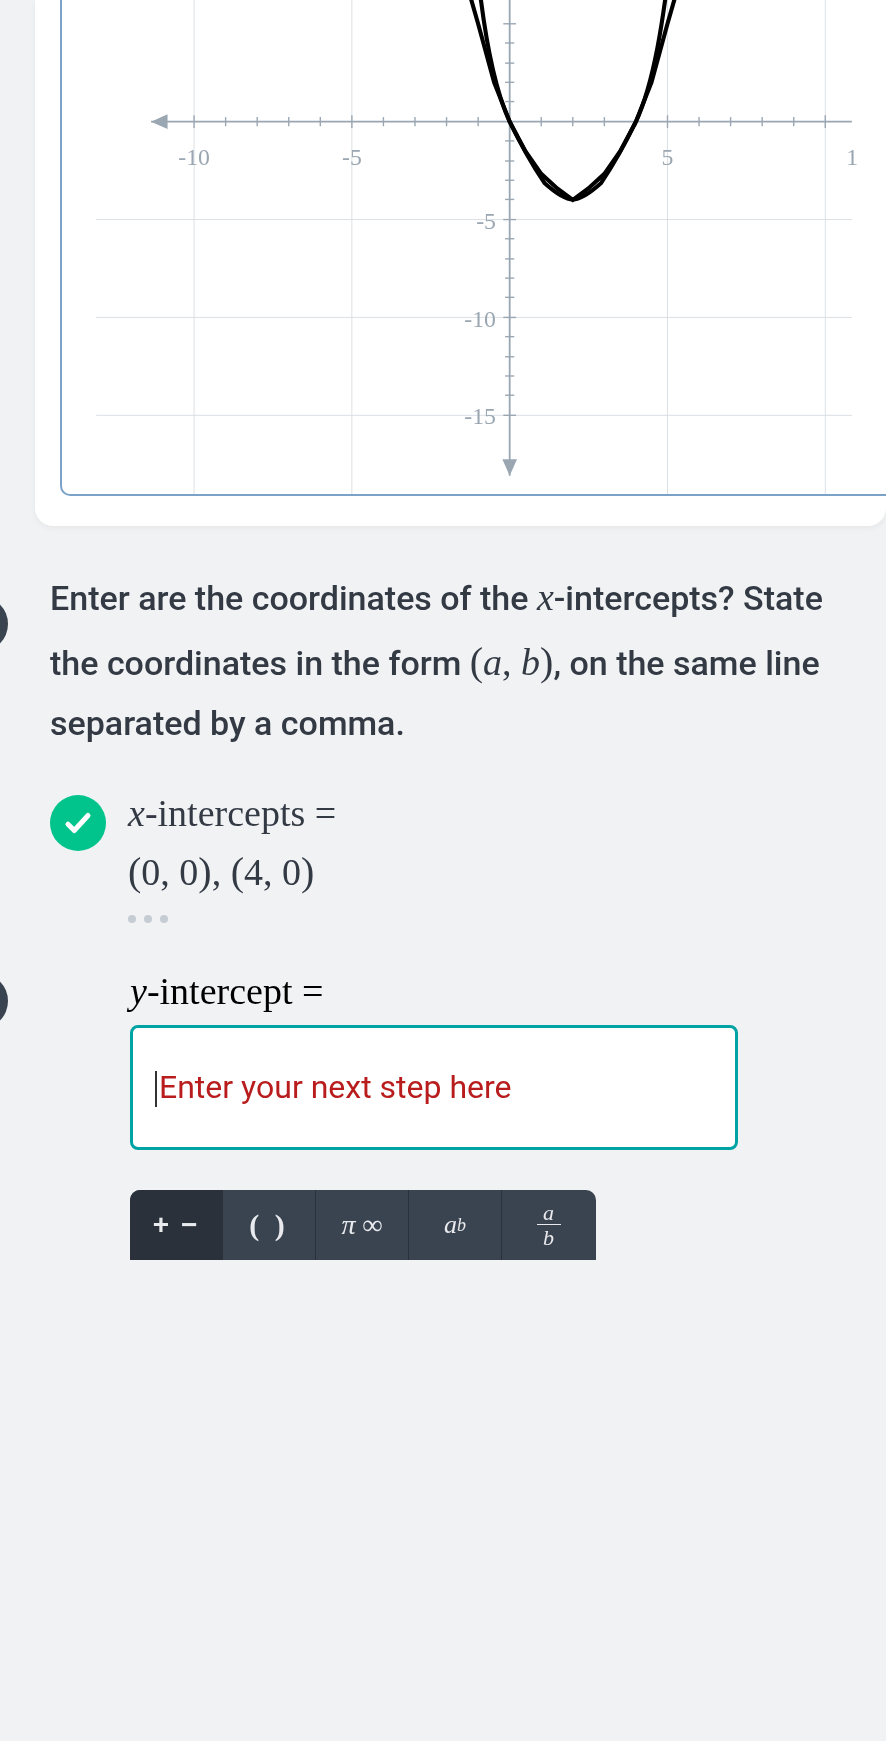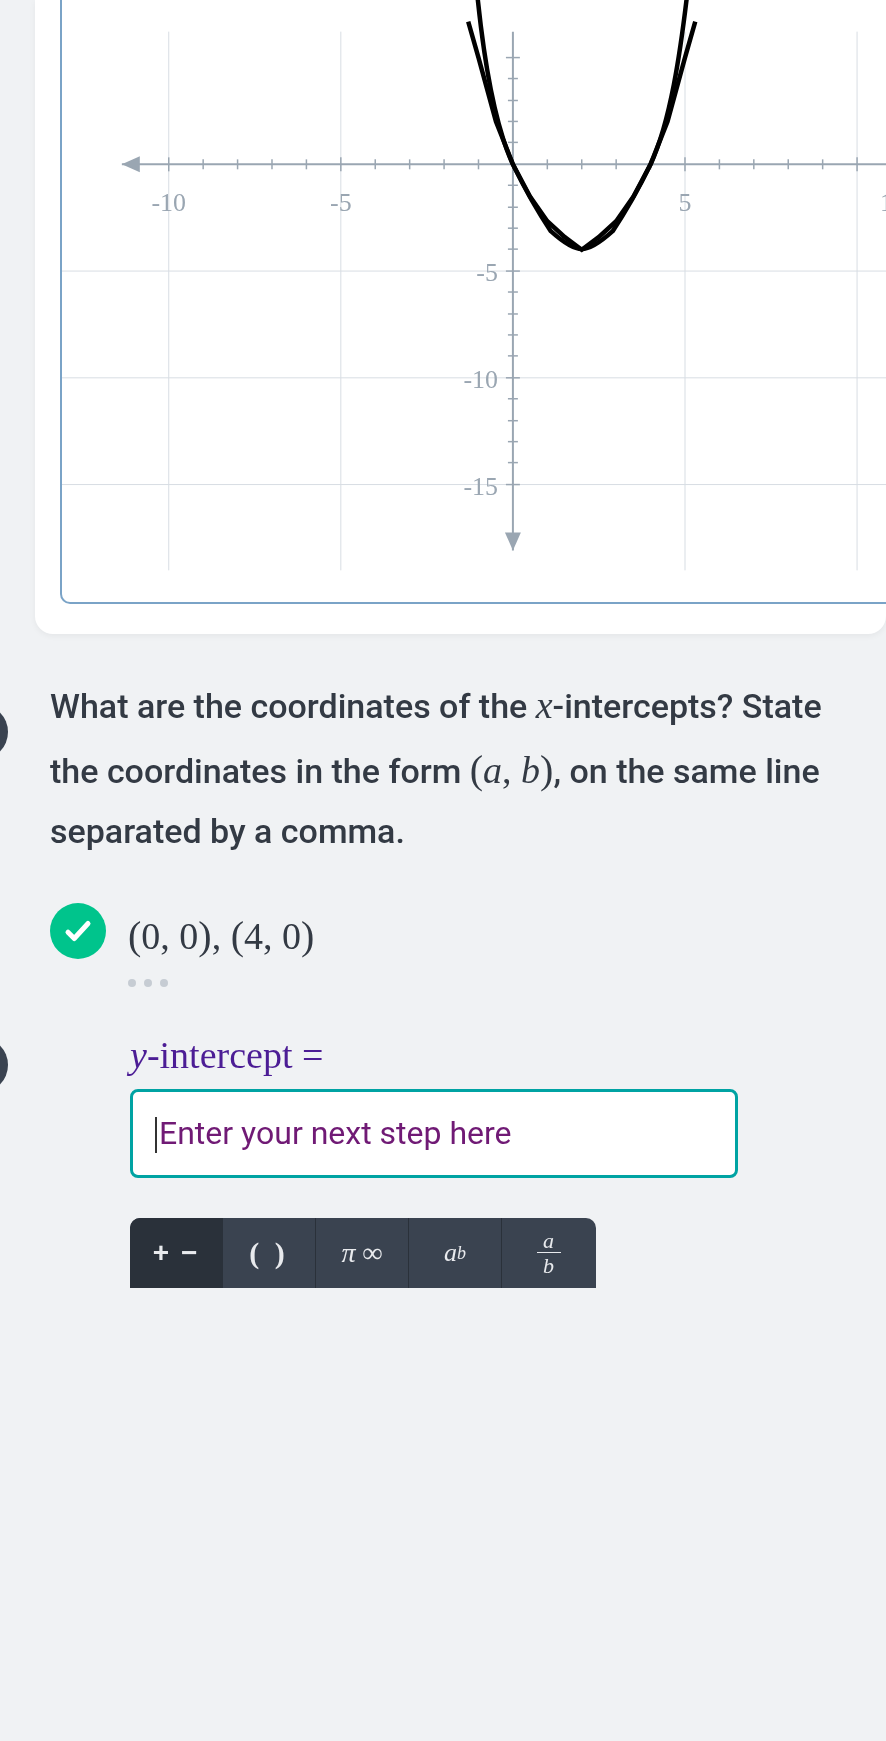--- a/index.html
+++ b/index.html
@@ -21,21 +21,21 @@
     overflow: hidden;
   }
   .graph-border {
     border: 2px solid #7aa3c7;
     border-top: none;
     border-right: none;
     border-radius: 0 0 0 10px;
     margin-left: 25px;
     background: #fff;
     position: relative;
-    height: 604px;
+    height: 496px;
     overflow: hidden;
   }
   .graph-svg { width: 100%; height: 100%; display: block; }
   .tick-label { fill: #9aa6b2; font-size: 26px; font-family: serif; }
   .grid-line { stroke: #d8dde3; stroke-width: 1; }
   .axis-line { stroke: #9aa6b2; stroke-width: 2; }
   .curve { stroke: #000; stroke-width: 4.5; fill: none; }
   .arrow { fill: #9aa6b2; }
   .tick { stroke: #9aa6b2; stroke-width: 1.5; }
 
@@ -86,28 +86,28 @@
     flex-shrink: 0;
     margin-top: 4px;
   }
   .check-badge svg { width: 30px; height: 30px; }
   .answer-text .line1 { font-family:'Times New Roman',serif; font-size:38px; color:#333a44; }
   .answer-text .line2 { font-family:'Times New Roman',serif; font-size:42px; color:#333a44; margin-top:12px; }
   .dots { display:flex; gap:8px; margin-top:20px; }
   .dots span { width:8px; height:8px; border-radius:50%; background:#c6ccd3; }
 
   .input-section { padding: 0 50px 0 130px; }
-  .y-label { font-family:'Times New Roman',serif; font-size:38px; color:#4c1d95; margin-bottom:12px; }
+  .y-label { font-family:'Times New Roman',serif; font-size:38px; color:#000000; margin-bottom:12px; }
   .answer-input {
     width: 608px;
     border: 3px solid #00a3a3;
     border-radius: 8px;
-    padding: 22px 22px;
+    padding: 40px 22px;
     font-size: 32px;
-    color: #701a75;
+    color: #b91c1c;
     background: #fff;
     position: relative;
   }
   .cursor {
     display:inline-block; width:2px; height:36px; background:#333; vertical-align:middle; margin-right:2px;
   }
 
   .toolbar {
     margin: 40px 50px 0 130px;
     display: flex;
@@ -235,31 +235,32 @@
         L 624.5 26
         L 634.8 -10
       " fill="none"></path>
     </svg>
   </div>
 </div>
 
 <div class="question-block">
   <div class="badge-cut"></div>
   <p class="q-text">
-    <span>What are the coordinates of the </span><span class="math-i">x</span><span>-intercepts? State the coordinates in the form </span><span class="paren">(</span><span class="math-i">a</span><span class="math-r">, </span><span class="math-i">b</span><span class="paren">)</span><span>, on the same line separated by a comma.</span>
+    <span>Enter are the coordinates of the </span><span class="math-i">x</span><span>-intercepts? State the coordinates in the form </span><span class="paren">(</span><span class="math-i">a</span><span class="math-r">, </span><span class="math-i">b</span><span class="paren">)</span><span>, on the same line separated by a comma.</span>
   </p>
 </div>
 
 <div class="answer-row">
   <div class="check-badge">
     <svg viewBox="0 0 24 24" fill="none" stroke="#fff" stroke-width="4" stroke-linecap="round" stroke-linejoin="round">
       <polyline points="4,13 9,18 20,6"></polyline>
     </svg>
   </div>
   <div class="answer-text">
+    <div class="line1"><span class="math-i">x</span><span>-intercepts =</span></div>
     <div class="line2">
       <span class="paren">(</span><span class="math-r">0, 0</span><span class="paren">)</span><span class="math-r">, </span><span class="paren">(</span><span class="math-r">4, 0</span><span class="paren">)</span>
     </div>
     <div class="dots">
         <span></span>
         <span></span>
         <span></span>
       </div>
   </div>
 </div>

